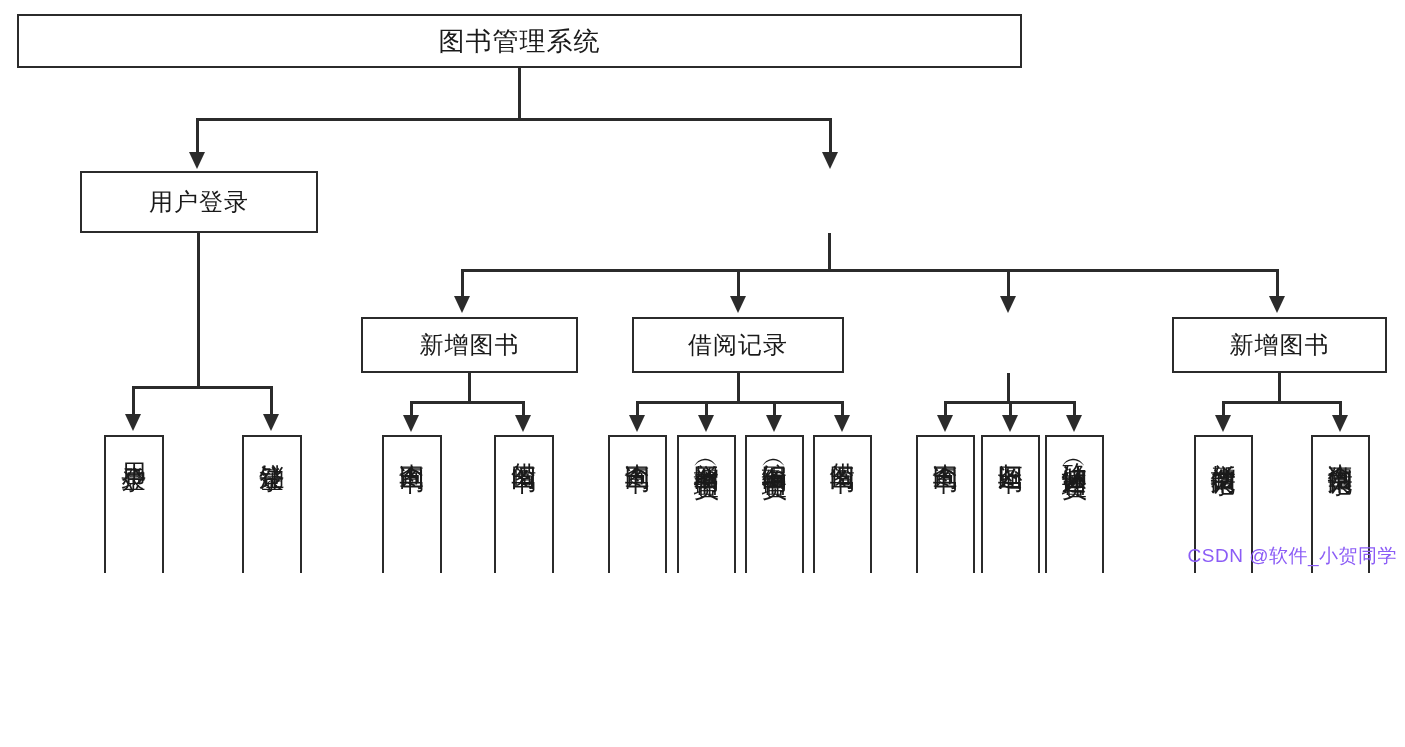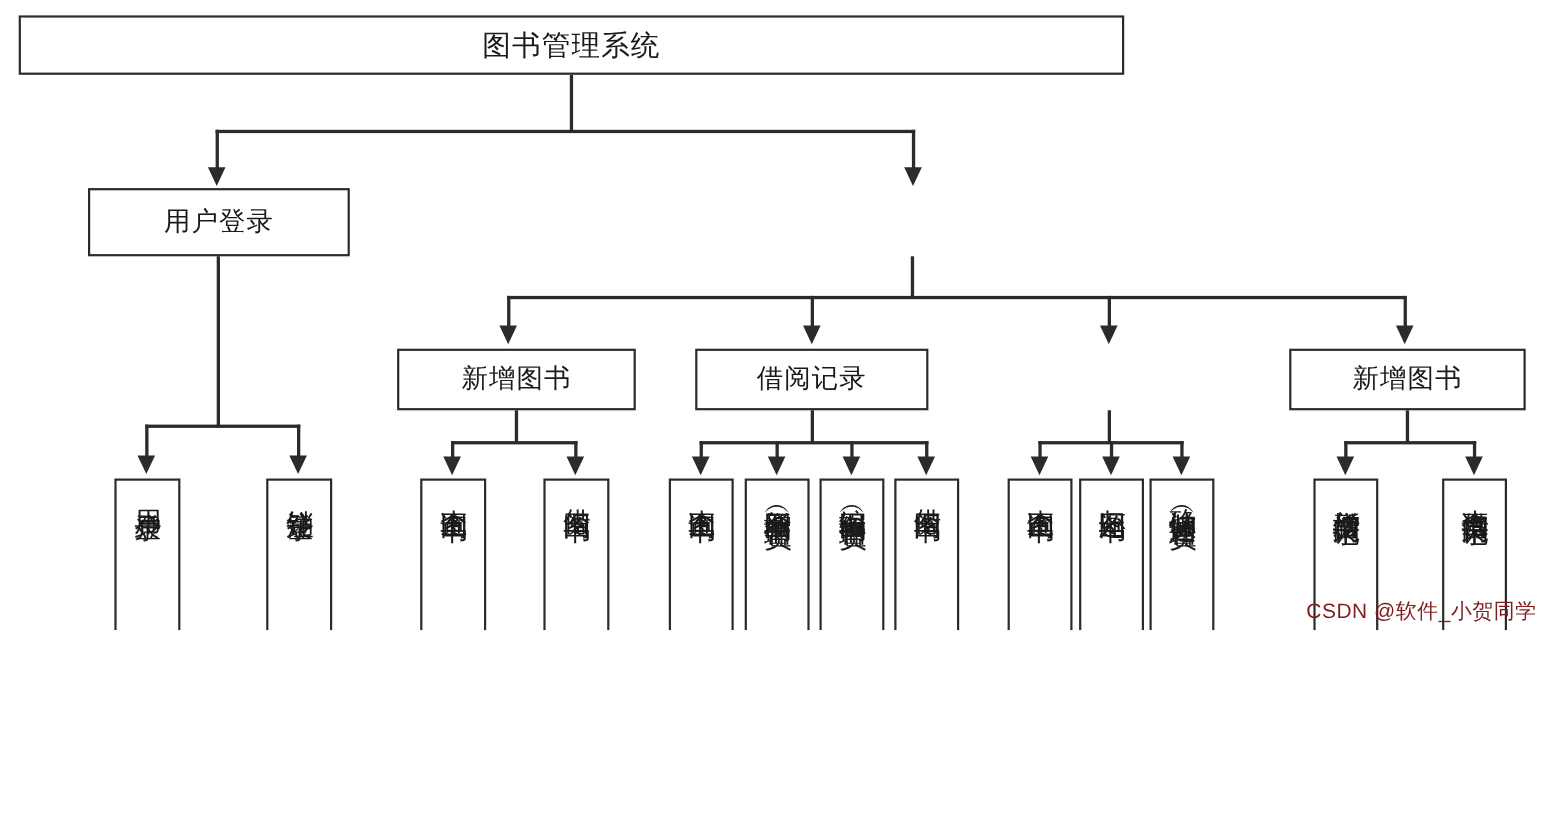--- a/index.html
+++ b/index.html
@@ -73,21 +73,21 @@
     border-left: 8px solid transparent;
     border-right: 8px solid transparent;
     border-top: 17px solid #2b2b2b;
   }
   
   #watermark {
     position: absolute;
     right: 8px;
     bottom: 4px;
     font-size: 19px;
-    color: #7f1d1d;
+    color: #8b5cf6;
     letter-spacing: 0.5px;
     user-select: none;
     white-space: nowrap;
   }
 </style>
 </head>
 <body>
 
 <div id="canvas">
 

